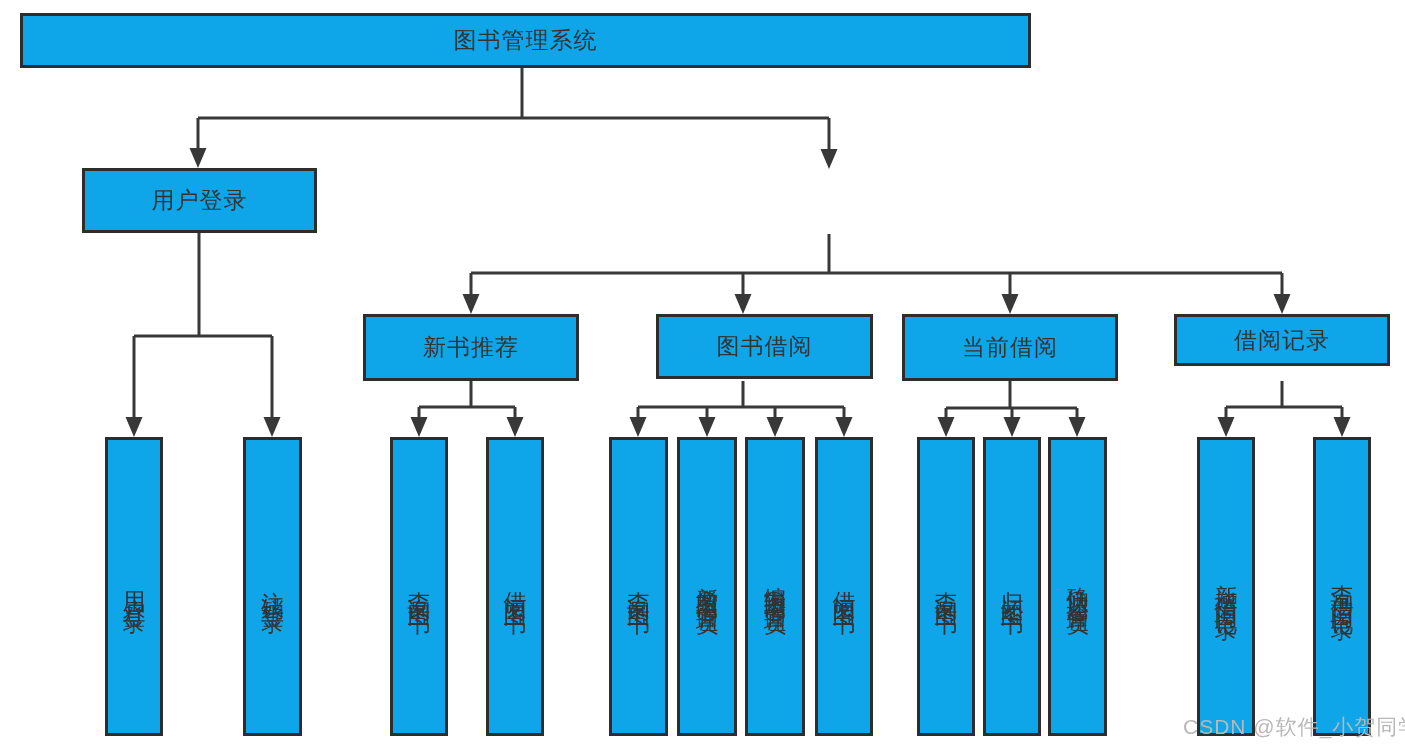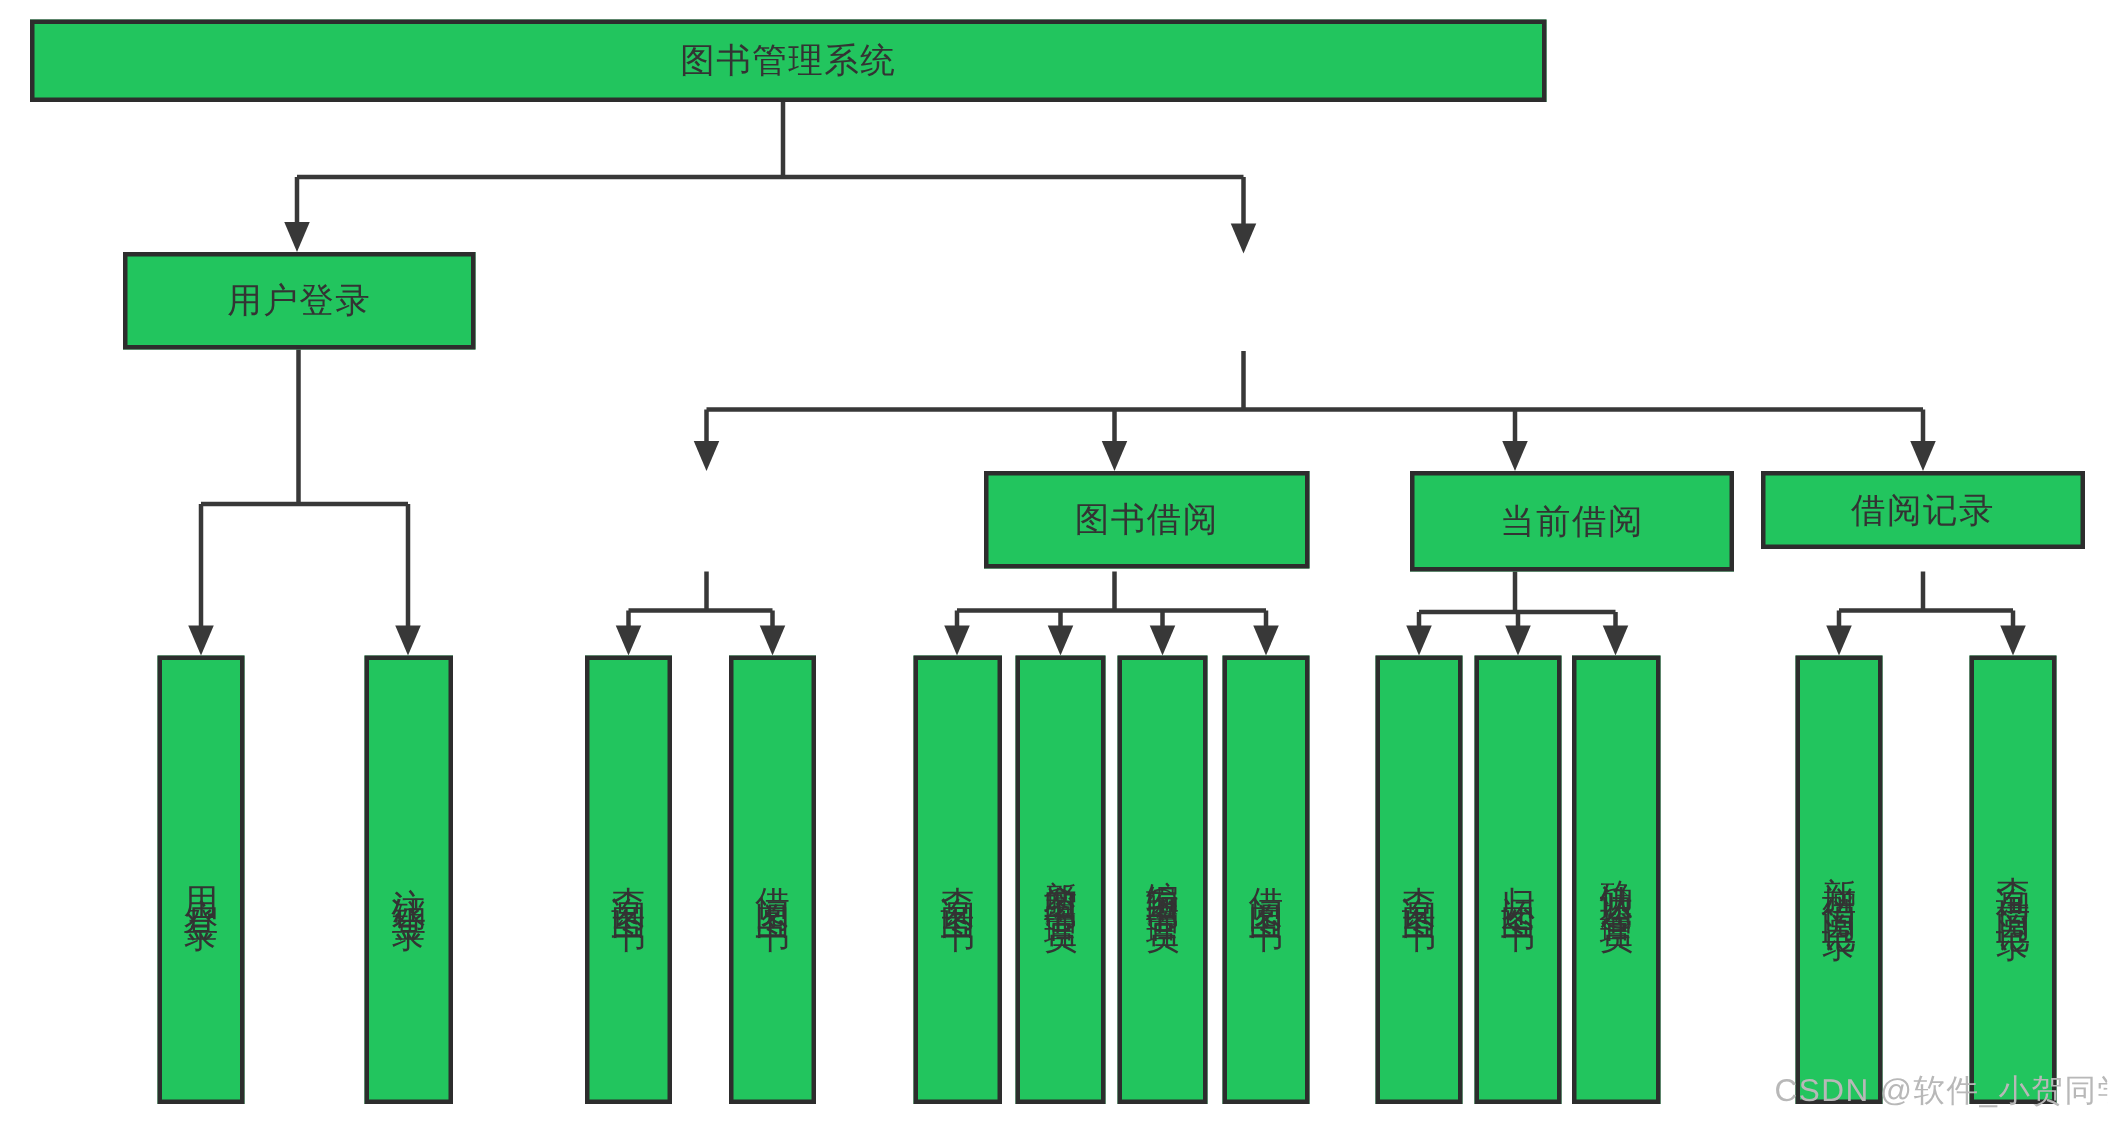--- a/index.html
+++ b/index.html
@@ -14,21 +14,21 @@
   #connectors {
     position: absolute;
     left: 0; top: 0;
     width: 1405px; height: 747px;
     pointer-events: none;
   }
   .node {
     position: absolute;
     box-sizing: border-box;
     border: 3px solid #2d2d2d;
-    background: #22c55e;
+    background: #0ea5e9;
     display: flex;
     align-items: center;
     justify-content: center;
     color: #333333;
     z-index: 2;
   }
   .node.h-label span {
     font-size: 23px;
     letter-spacing: 1px;
     white-space: nowrap;
@@ -84,24 +84,27 @@
     </svg>
 
   <div class="node h-label" style="left:20px; top:13px; width:1011px; height:55px;">
     <span>图书管理系统</span>
   </div>
 
   <div class="node h-label" style="left:82px; top:168px; width:235px; height:65px;">
     <span>用户登录</span>
   </div>
 
+  <div class="node h-label" style="left:363px; top:314px; width:216px; height:67px;">
+    <span>新书推荐</span>
+  </div>
   <div class="node h-label" style="left:635px; top:314px; width:217px; height:65px;margin-left:21px;">
     <span>图书借阅</span>
   </div>
-  <div class="node h-label" style="left:940px; top:314px; width:216px; height:67px;">
+  <div class="node h-label" style="left:902px; top:314px; width:216px; height:67px;">
     <span>当前借阅</span>
   </div>
   <div class="node h-label" style="left:1174px; top:314px; width:216px; height:52px;">
     <span>借阅记录</span>
   </div>
 
   <div class="node leaf" style="left:105px; top:437px; width:58px; height:299px;">
     <span>用户登录</span>
   </div>
   <div class="node leaf" style="left:243px; top:437px; width:59px; height:299px;">

